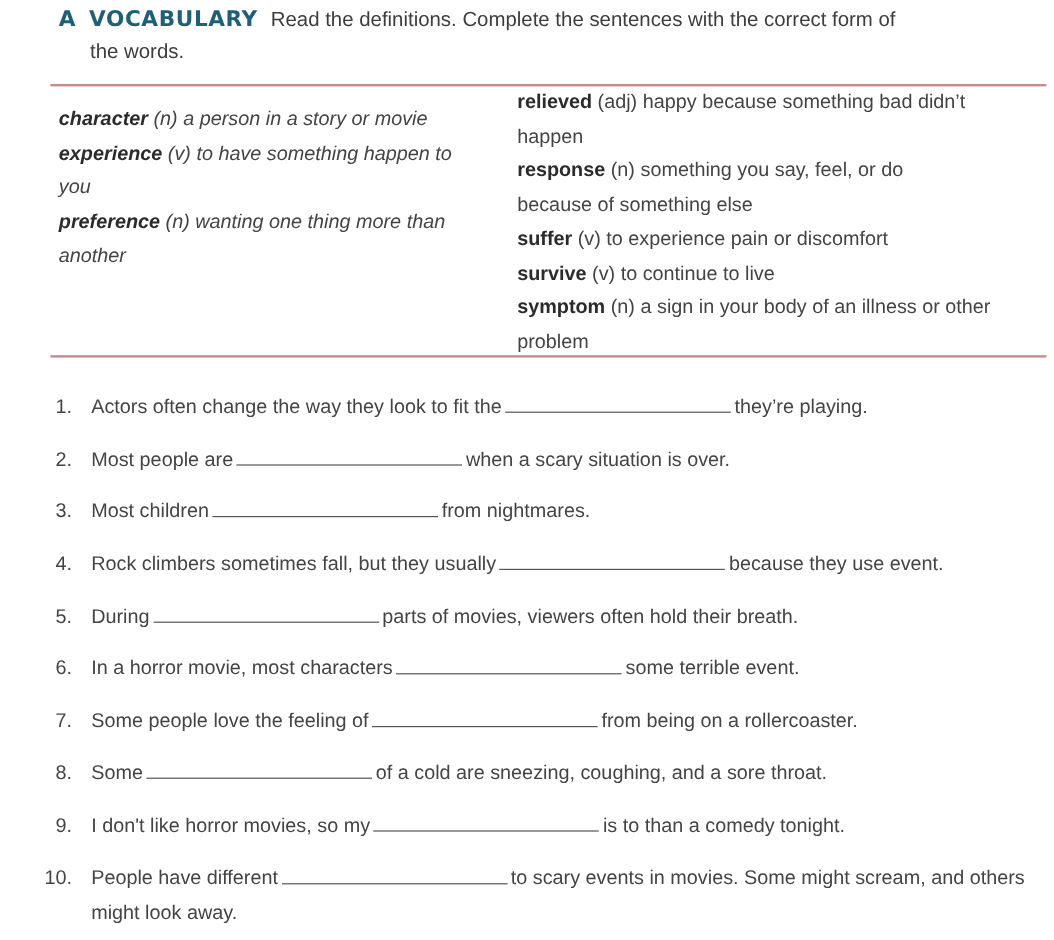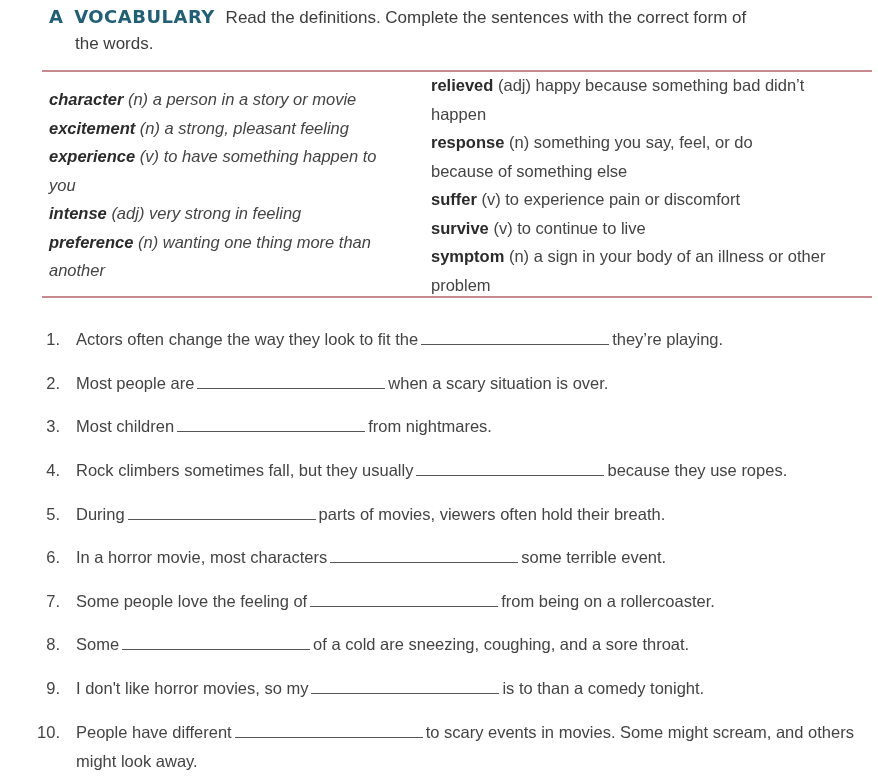--- a/index.html
+++ b/index.html
@@ -56,23 +56,21 @@
   <span class="letter">A</span>
   <span class="title">VOCABULARY</span>
   <span>Read the definitions. Complete the sentences with the correct form of</span>
   <span class="instr2">the words.</span>
 </div>
 
 <div class="rule top"></div>
 
 <div class="defcol left">
   <div class="def"><b>character</b> <span>(n)</span> <span>a person in a story or movie</span></div>
-  <div class="def"><b>excitement</b> <span>(n)</span> <span>a strong, pleasant feeling</span></div>
   <div class="def" style="width:350px"><b>experience</b> <span>(v)</span> <span>to have something happen to you</span></div>
-  <div class="def"><b>intense</b> <span>(adj)</span> <span>very strong in feeling</span></div>
   <div class="def" style="width:362px"><b>preference</b> <span>(n)</span> <span>wanting one thing more than another</span></div>
 </div>
 
 <div class="defcol right">
   <div class="def" style="width:415px"><b>relieved</b> <span>(adj)</span> <span>happy because something bad didn’t happen</span></div>
   <div class="def" style="width:360px"><b>response</b> <span>(n)</span> <span>something you say, feel, or do because of something else</span></div>
   <div class="def"><b>suffer</b> <span>(v)</span> <span>to experience pain or discomfort</span></div>
   <div class="def"><b>survive</b> <span>(v)</span> <span>to continue to live</span></div>
   <div class="def" style="width:400px"><b>symptom</b> <span>(n)</span> <span>a sign in your body of an illness or other problem</span></div>
 </div>
@@ -87,21 +85,21 @@
   <div class="q" style="top:44px">
     <span class="num">2.</span>
     <span class="text"><span>Most people are</span><span class="blank"></span><span>when a scary situation is over.</span></span>
   </div>
   <div class="q" style="top:87px">
     <span class="num">3.</span>
     <span class="text"><span>Most children</span><span class="blank"></span><span>from nightmares.</span></span>
   </div>
   <div class="q" style="top:131px">
     <span class="num">4.</span>
-    <span class="text"><span>Rock climbers sometimes fall, but they usually</span><span class="blank"></span><span>because they use ropes.</span></span>
+    <span class="text"><span>Rock climbers sometimes fall, but they usually</span><span class="blank"></span><span>because they use event.</span></span>
   </div>
   <div class="q" style="top:175px">
     <span class="num">5.</span>
     <span class="text"><span>During</span><span class="blank"></span><span>parts of movies, viewers often hold their breath.</span></span>
   </div>
   <div class="q" style="top:218px">
     <span class="num">6.</span>
     <span class="text"><span>In a horror movie, most characters</span><span class="blank"></span><span>some terrible event.</span></span>
   </div>
   <div class="q" style="top:262px">

